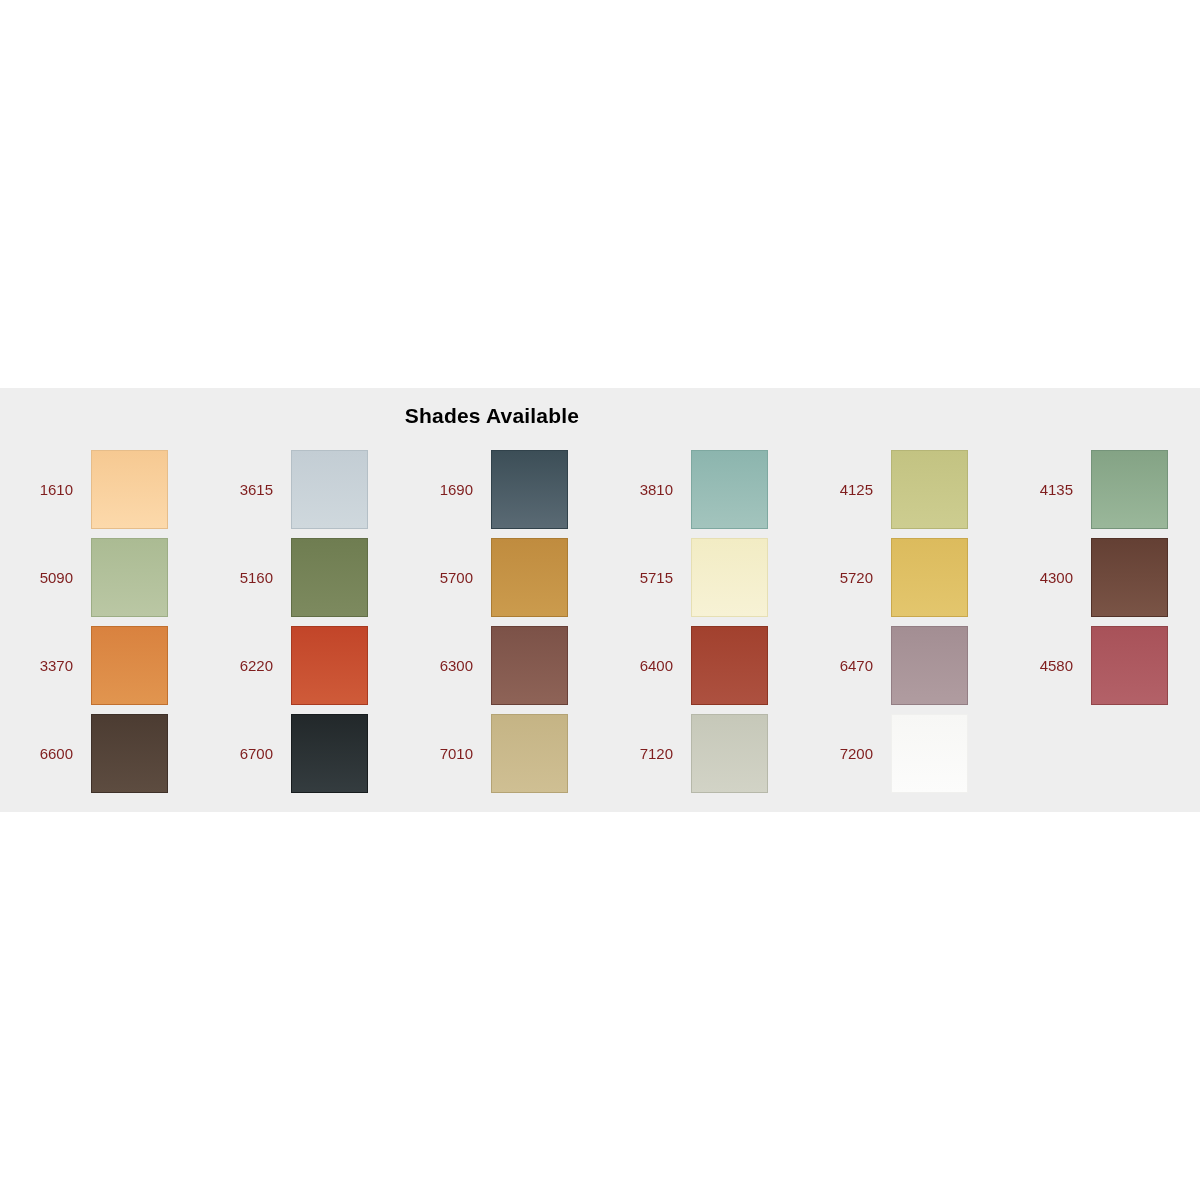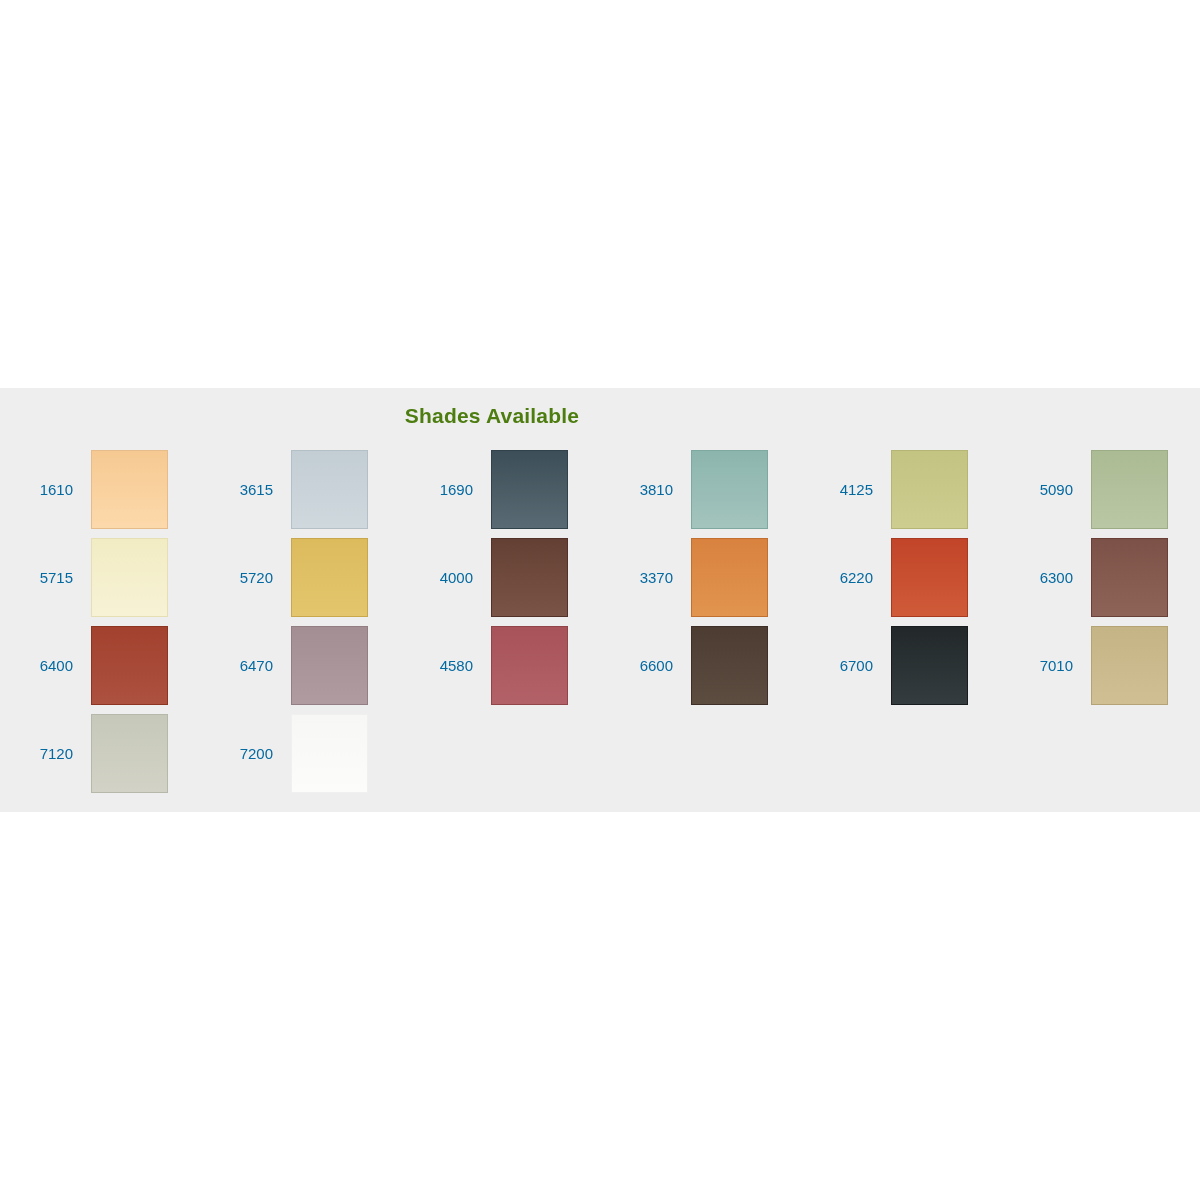--- a/index.html
+++ b/index.html
@@ -25,21 +25,21 @@
   }
 
   #panel-title {
     position: absolute;
     left: 0;
     top: 16px;
     width: 984px;
     text-align: center;
     font-size: 21px;
     font-weight: bold;
-    color: #4d7c0f;
+    color: #000000;
     letter-spacing: 0.2px;
     font-family: "Liberation Sans", sans-serif;
   }
 
   #swatch-grid {
     position: absolute;
     left: 0;
     top: 57px;
     width: 1200px;
     display: grid;
@@ -52,21 +52,21 @@
     align-items: center;
     justify-content: flex-start;
     height: 88px;
   }
 
   .swatch-label {
     width: 55px;
     margin-left: 18px;
     text-align: right;
     font-size: 15px;
-    color: #0369a1;
+    color: #7f1d1d;
     font-family: "Liberation Sans", sans-serif;
     white-space: nowrap;
   }
 
   .swatch-chip {
     width: 77px;
     height: 79px;
     margin-left: 18px;
     box-sizing: border-box;
     flex: none;
@@ -94,33 +94,45 @@
       </div>
       <div class="swatch-cell">
         <div class="swatch-label">3810</div>
         <div class="swatch-chip" style="background: linear-gradient(rgb(140, 181, 174) 0%, rgb(163, 196, 189) 100%); border: 1px solid rgb(126, 168, 160);"></div>
       </div>
       <div class="swatch-cell">
         <div class="swatch-label">4125</div>
         <div class="swatch-chip" style="background: linear-gradient(rgb(195, 195, 130) 0%, rgb(205, 205, 144) 100%); border: 1px solid rgb(181, 181, 118);"></div>
       </div>
       <div class="swatch-cell">
+        <div class="swatch-label">4135</div>
+        <div class="swatch-chip" style="background: linear-gradient(rgb(132, 163, 133) 0%, rgb(154, 183, 154) 100%); border: 1px solid rgb(117, 148, 122);"></div>
+      </div>
+      <div class="swatch-cell">
         <div class="swatch-label">5090</div>
         <div class="swatch-chip" style="background: linear-gradient(rgb(171, 187, 147) 0%, rgb(186, 199, 164) 100%); border: 1px solid rgb(156, 173, 133);"></div>
+      </div>
+      <div class="swatch-cell">
+        <div class="swatch-label">5160</div>
+        <div class="swatch-chip" style="background: linear-gradient(rgb(111, 125, 81) 0%, rgb(125, 138, 95) 100%); border: 1px solid rgb(97, 110, 70);"></div>
+      </div>
+      <div class="swatch-cell">
+        <div class="swatch-label">5700</div>
+        <div class="swatch-chip" style="background: linear-gradient(rgb(192, 140, 63) 0%, rgb(203, 155, 77) 100%); border: 1px solid rgb(171, 124, 51);"></div>
       </div>
       <div class="swatch-cell">
         <div class="swatch-label">5715</div>
         <div class="swatch-chip" style="background: linear-gradient(rgb(242, 236, 196) 0%, rgb(247, 242, 213) 100%); border: 1px solid rgb(230, 223, 179);"></div>
       </div>
       <div class="swatch-cell">
         <div class="swatch-label">5720</div>
         <div class="swatch-chip" style="background: linear-gradient(rgb(220, 187, 93) 0%, rgb(227, 198, 109) 100%); border: 1px solid rgb(201, 168, 77);"></div>
       </div>
       <div class="swatch-cell">
-        <div class="swatch-label">4000</div>
+        <div class="swatch-label">4300</div>
         <div class="swatch-chip" style="background: linear-gradient(rgb(100, 64, 52) 0%, rgb(122, 84, 70) 100%); border: 1px solid rgb(82, 50, 40);"></div>
       </div>
       <div class="swatch-cell">
         <div class="swatch-label">3370</div>
         <div class="swatch-chip" style="background: linear-gradient(rgb(217, 130, 63) 0%, rgb(225, 149, 79) 100%); border: 1px solid rgb(193, 112, 47);"></div>
       </div>
       <div class="swatch-cell">
         <div class="swatch-label">6220</div>
         <div class="swatch-chip" style="background: linear-gradient(rgb(194, 69, 41) 0%, rgb(207, 91, 57) 100%); border: 1px solid rgb(168, 58, 32);"></div>
       </div>

